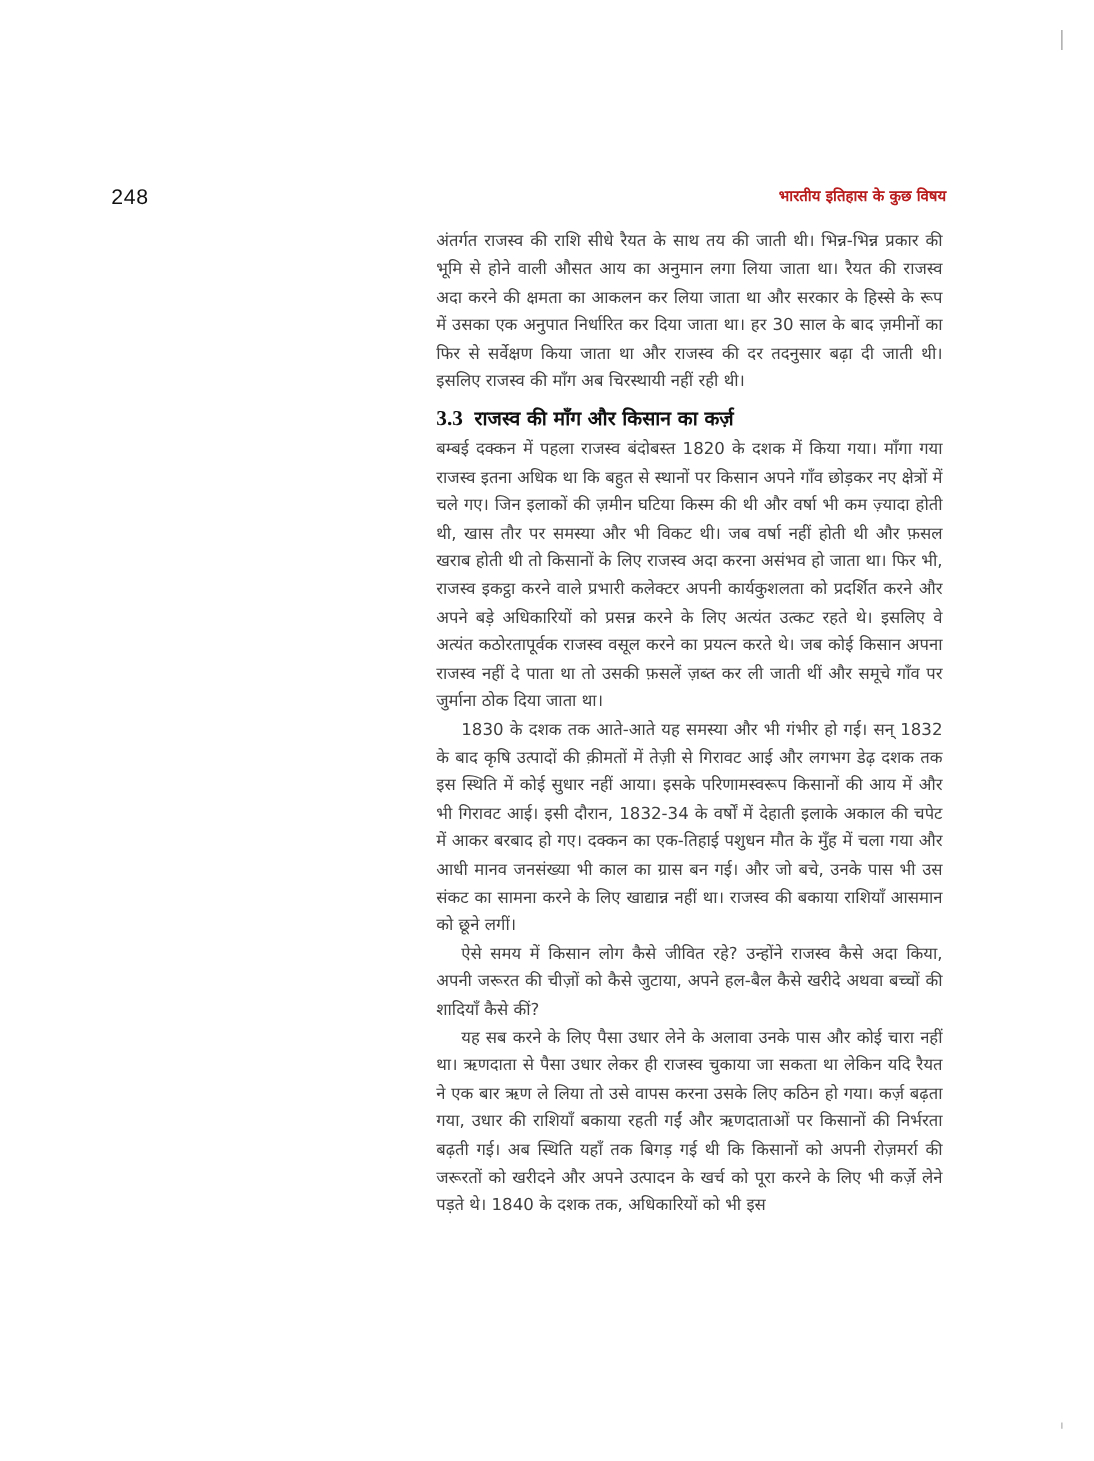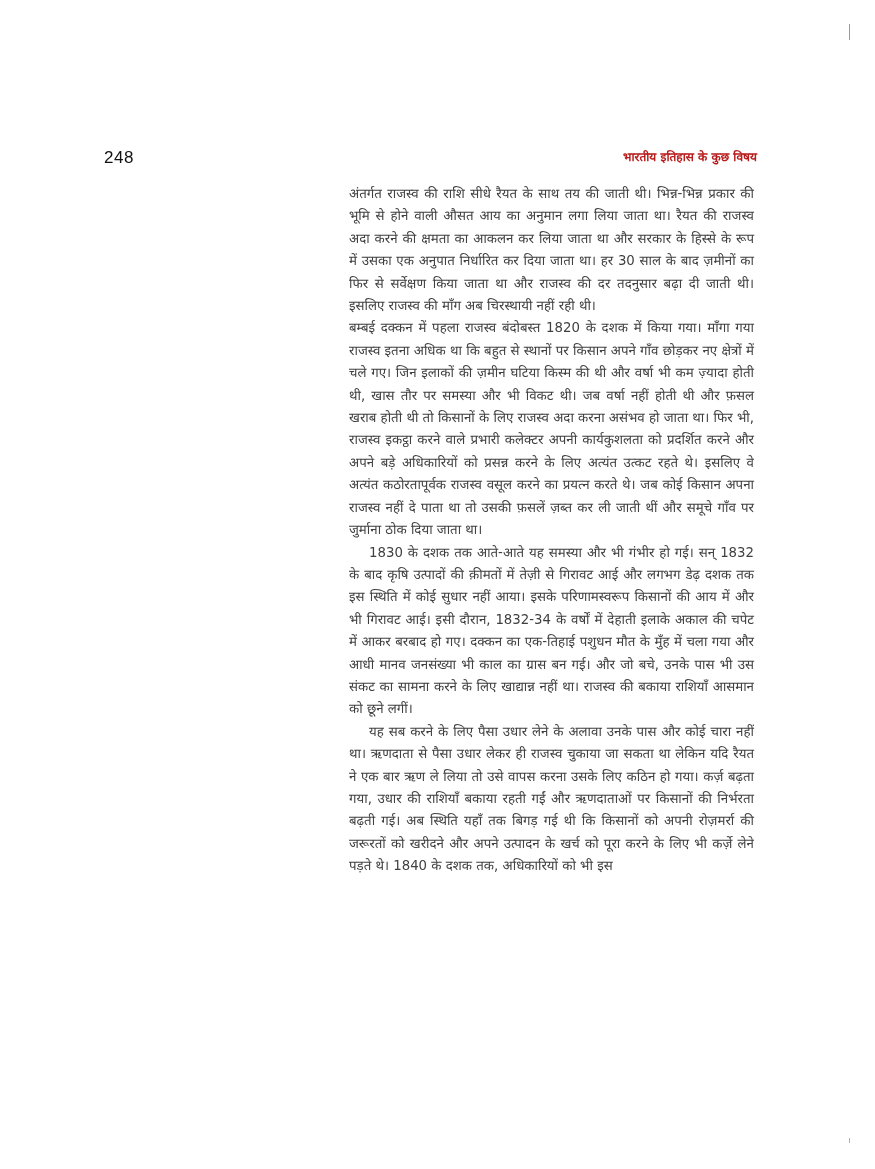--- a/index.html
+++ b/index.html
@@ -26,21 +26,21 @@
     .crop-mark-bottom {
       position: absolute;
       left: 849px;
       top: 1138px;
       width: 1px;
       height: 5px;
       background: #b0b0b0;
     }
     .page-number {
       position: absolute;
-      left: 104px;
+      left: 89px;
       top: 148px;
       font-family: "Liberation Sans", "DejaVu Sans", sans-serif;
       font-size: 17px;
       font-weight: normal;
       letter-spacing: 0.5px;
       color: #111;
     }
     .running-head {
       position: absolute;
       right: 118px;
@@ -88,17 +88,22 @@
 
 <div class="crop-mark-top"></div>
 <div class="crop-mark-bottom"></div>
 
 <div class="page-number">248</div>
 <div class="running-head">भारतीय इतिहास के कुछ विषय</div>
 
 <div class="content">
   <p class="para">अंतर्गत राजस्व की राशि सीधे रैयत के साथ तय की जाती थी। भिन्न-भिन्न प्रकार की भूमि से होने वाली औसत आय का अनुमान लगा लिया जाता था। रैयत की राजस्व अदा करने की क्षमता का आकलन कर लिया जाता था और सरकार के हिस्से के रूप में उसका एक अनुपात निर्धारित कर दिया जाता था। हर 30 साल के बाद ज़मीनों का फिर से सर्वेक्षण किया जाता था और राजस्व की दर तदनुसार बढ़ा दी जाती थी। इसलिए राजस्व की माँग अब चिरस्थायी नहीं रही थी।</p>
 
+  <h2 class="section-heading">
+    <span class="num">3.3</span>
+    <span>राजस्व की माँग और किसान का कर्ज़</span>
+  </h2>
 
   <p class="para">बम्बई दक्कन में पहला राजस्व बंदोबस्त 1820 के दशक में किया गया। माँगा गया राजस्व इतना अधिक था कि बहुत से स्थानों पर किसान अपने गाँव छोड़कर नए क्षेत्रों में चले गए। जिन इलाकों की ज़मीन घटिया किस्म की थी और वर्षा भी कम ज़्यादा होती थी, खास तौर पर समस्या और भी विकट थी। जब वर्षा नहीं होती थी और फ़सल खराब होती थी तो किसानों के लिए राजस्व अदा करना असंभव हो जाता था। फिर भी, राजस्व इकट्ठा करने वाले प्रभारी कलेक्टर अपनी कार्यकुशलता को प्रदर्शित करने और अपने बड़े अधिकारियों को प्रसन्न करने के लिए अत्यंत उत्कट रहते थे। इसलिए वे अत्यंत कठोरतापूर्वक राजस्व वसूल करने का प्रयत्न करते थे। जब कोई किसान अपना राजस्व नहीं दे पाता था तो उसकी फ़सलें ज़ब्त कर ली जाती थीं और समूचे गाँव पर जुर्माना ठोक दिया जाता था।</p>
   <p class="para indent">1830 के दशक तक आते-आते यह समस्या और भी गंभीर हो गई। सन् 1832 के बाद कृषि उत्पादों की क़ीमतों में तेज़ी से गिरावट आई और लगभग डेढ़ दशक तक इस स्थिति में कोई सुधार नहीं आया। इसके परिणामस्वरूप किसानों की आय में और भी गिरावट आई। इसी दौरान, 1832-34 के वर्षों में देहाती इलाके अकाल की चपेट में आकर बरबाद हो गए। दक्कन का एक-तिहाई पशुधन मौत के मुँह में चला गया और आधी मानव जनसंख्या भी काल का ग्रास बन गई। और जो बचे, उनके पास भी उस संकट का सामना करने के लिए खाद्यान्न नहीं था। राजस्व की बकाया राशियाँ आसमान को छूने लगीं।</p>
+  <p class="para indent">ऐसे समय में किसान लोग कैसे जीवित रहे? उन्होंने राजस्व कैसे अदा किया, अपनी जरूरत की चीज़ों को कैसे जुटाया, अपने हल-बैल कैसे खरीदे अथवा बच्चों की शादियाँ कैसे कीं?</p>
   <p class="para indent">यह सब करने के लिए पैसा उधार लेने के अलावा उनके पास और कोई चारा नहीं था। ऋणदाता से पैसा उधार लेकर ही राजस्व चुकाया जा सकता था लेकिन यदि रैयत ने एक बार ऋण ले लिया तो उसे वापस करना उसके लिए कठिन हो गया। कर्ज़ बढ़ता गया, उधार की राशियाँ बकाया रहती गईं और ऋणदाताओं पर किसानों की निर्भरता बढ़ती गई। अब स्थिति यहाँ तक बिगड़ गई थी कि किसानों को अपनी रोज़मर्रा की जरूरतों को खरीदने और अपने उत्पादन के खर्च को पूरा करने के लिए भी कर्ज़े लेने पड़ते थे। 1840 के दशक तक, अधिकारियों को भी इस</p>
 </div>
 
 </body></html>

